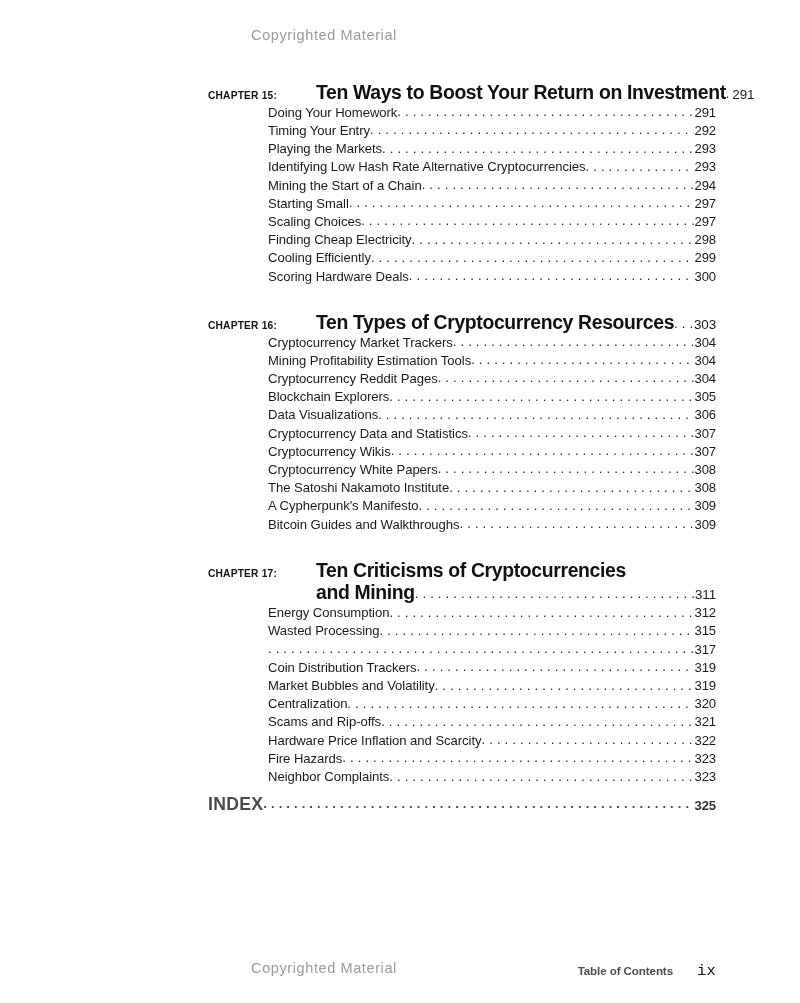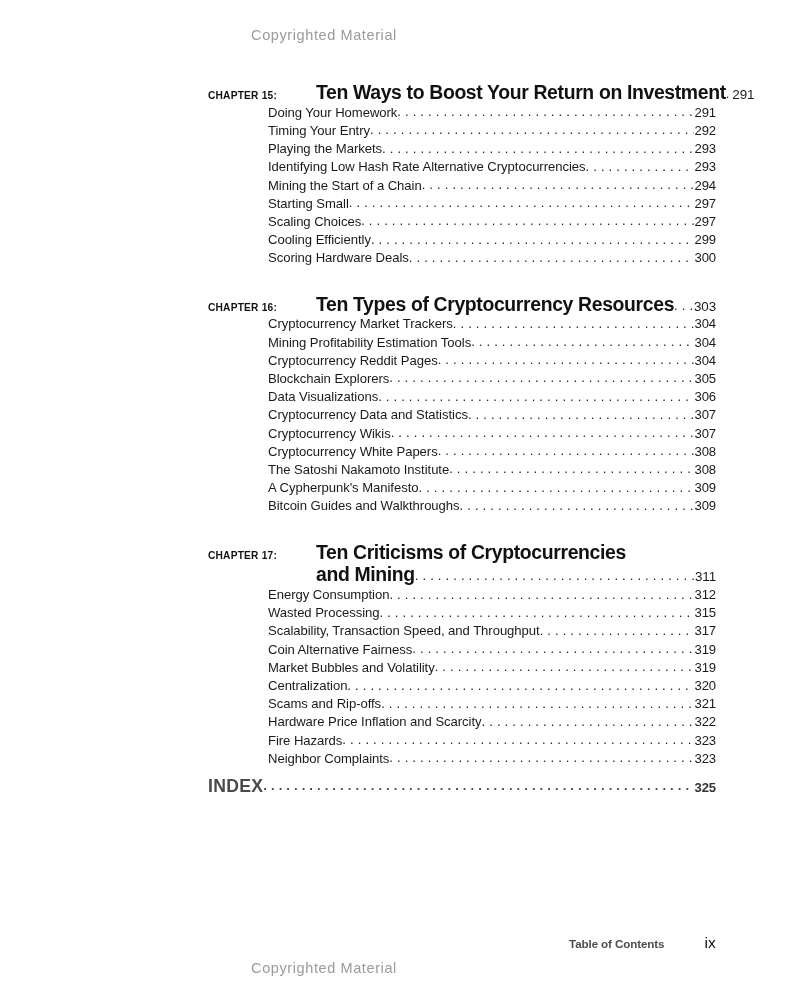--- a/index.html
+++ b/index.html
@@ -156,38 +156,38 @@
   .index-row .leader::before { font-size: 13.1px; }
   .index-row .page-num {
     font-size: 13.1px;
     font-weight: 700;
     color: #333333;
   }
 
   
   .footer {
     position: absolute;
-    top: 934px;
+    top: 962px;
     left: 208px;
     width: 508px;
     display: flex;
     justify-content: flex-end;
     align-items: baseline;
   }
   .footer-label {
     font-size: 11.6px;
     font-weight: 700;
     color: #4d4d4d;
     letter-spacing: -0.1px;
   }
   .footer-pagenum {
-    font-family: Liberation Sans, sans-serif;
+    font-family: Liberation Mono, monospace;
     font-size: 15.5px;
     color: #111111;
-    margin-left: 40px;
+    margin-left: 24px;
     letter-spacing: 0.2px;
   }
 </style>
 </head>
 <body>
 
 <div class="watermark watermark-top">Copyrighted Material</div>
 
 <div class="toc">
     <div class="chapter">
@@ -228,20 +228,25 @@
         <span class="entry-text">Starting Small</span>
         <span class="leader"></span>
         <span class="page-num">297</span>
       </div>
       <div class="entry">
         <span class="entry-text">Scaling Choices</span>
         <span class="leader"></span>
         <span class="page-num">297</span>
       </div>
       <div class="entry">
+        <span class="entry-text">Finding Cheap Electricity</span>
+        <span class="leader"></span>
+        <span class="page-num">298</span>
+      </div>
+      <div class="entry">
         <span class="entry-text">Cooling Efficiently</span>
         <span class="leader"></span>
         <span class="page-num">299</span>
       </div>
       <div class="entry">
         <span class="entry-text">Scoring Hardware Deals</span>
         <span class="leader"></span>
         <span class="page-num">300</span>
       </div>
     </div>
@@ -329,26 +334,25 @@
         <span class="entry-text">Energy Consumption</span>
         <span class="leader"></span>
         <span class="page-num">312</span>
       </div>
       <div class="entry">
         <span class="entry-text">Wasted Processing</span>
         <span class="leader"></span>
         <span class="page-num">315</span>
       </div>
       <div class="entry">
-        <span class="entry-text">Scalability, Transaction Speed, and Throughput</span>
         <span class="leader"></span>
         <span class="page-num">317</span>
       </div>
       <div class="entry">
-        <span class="entry-text">Coin Alternative Fairness</span>
+        <span class="entry-text">Coin Distribution Trackers</span>
         <span class="leader"></span>
         <span class="page-num">319</span>
       </div>
       <div class="entry">
         <span class="entry-text">Market Bubbles and Volatility</span>
         <span class="leader"></span>
         <span class="page-num">319</span>
       </div>
       <div class="entry">
         <span class="entry-text">Centralization</span>

